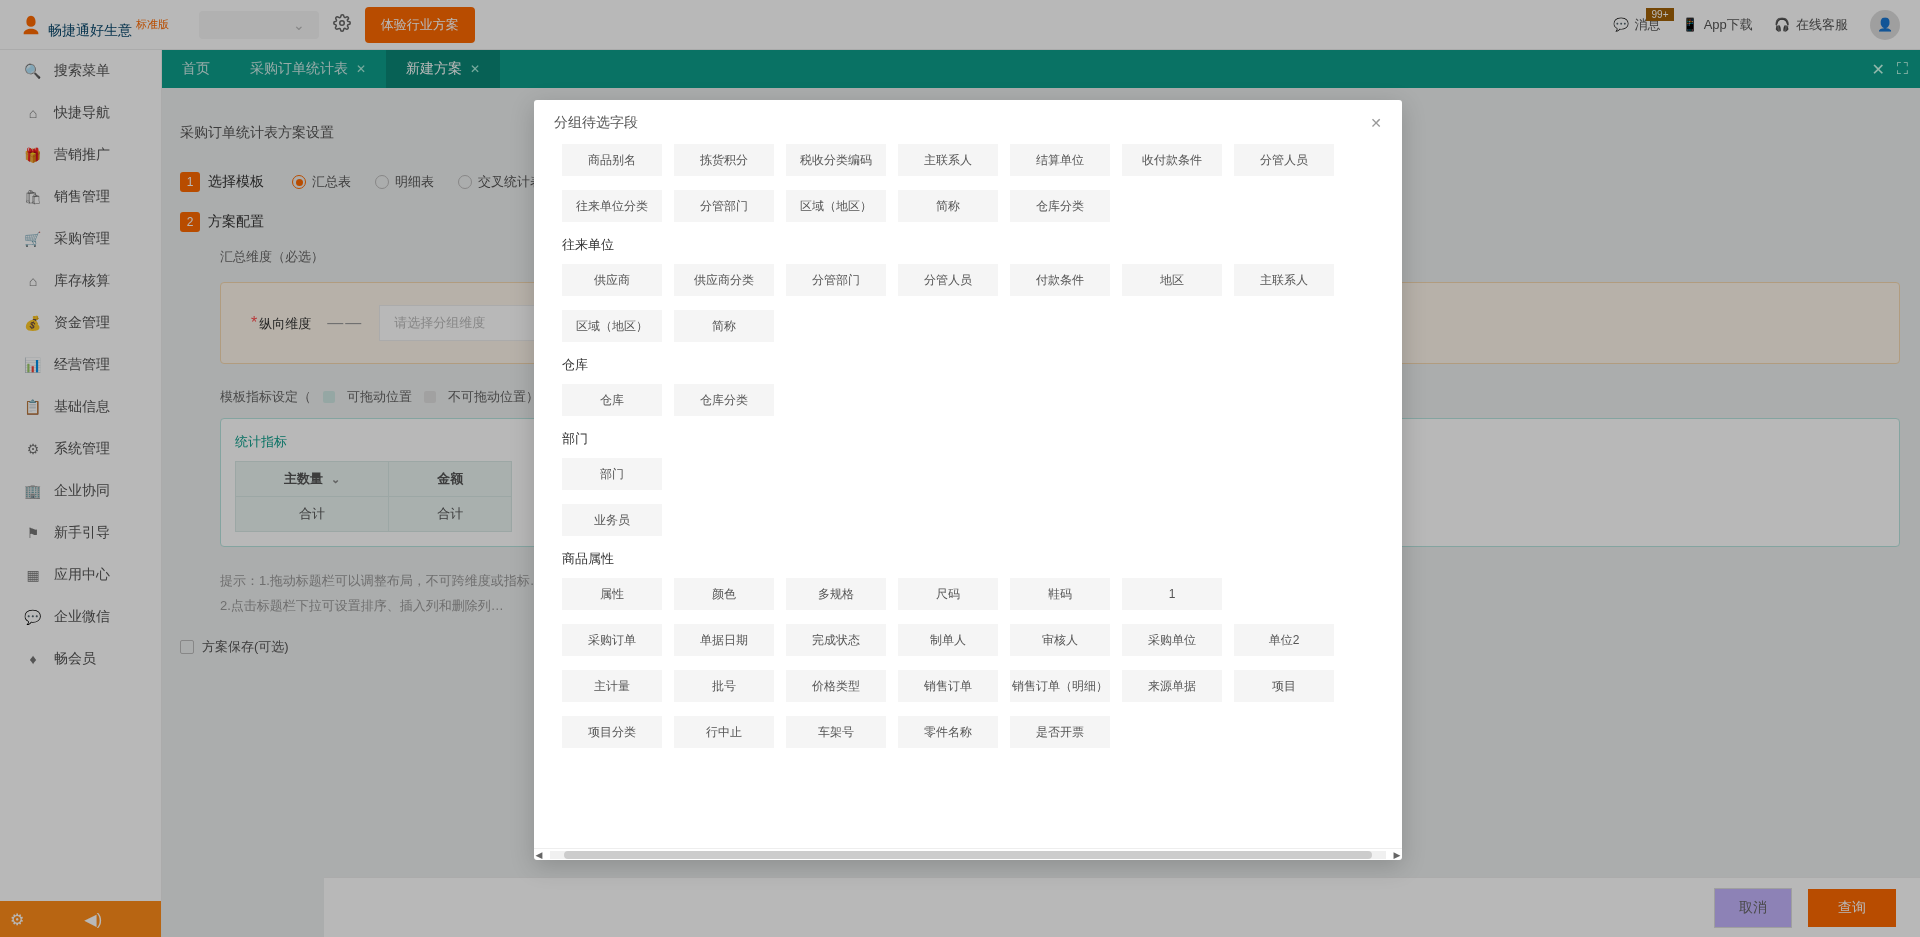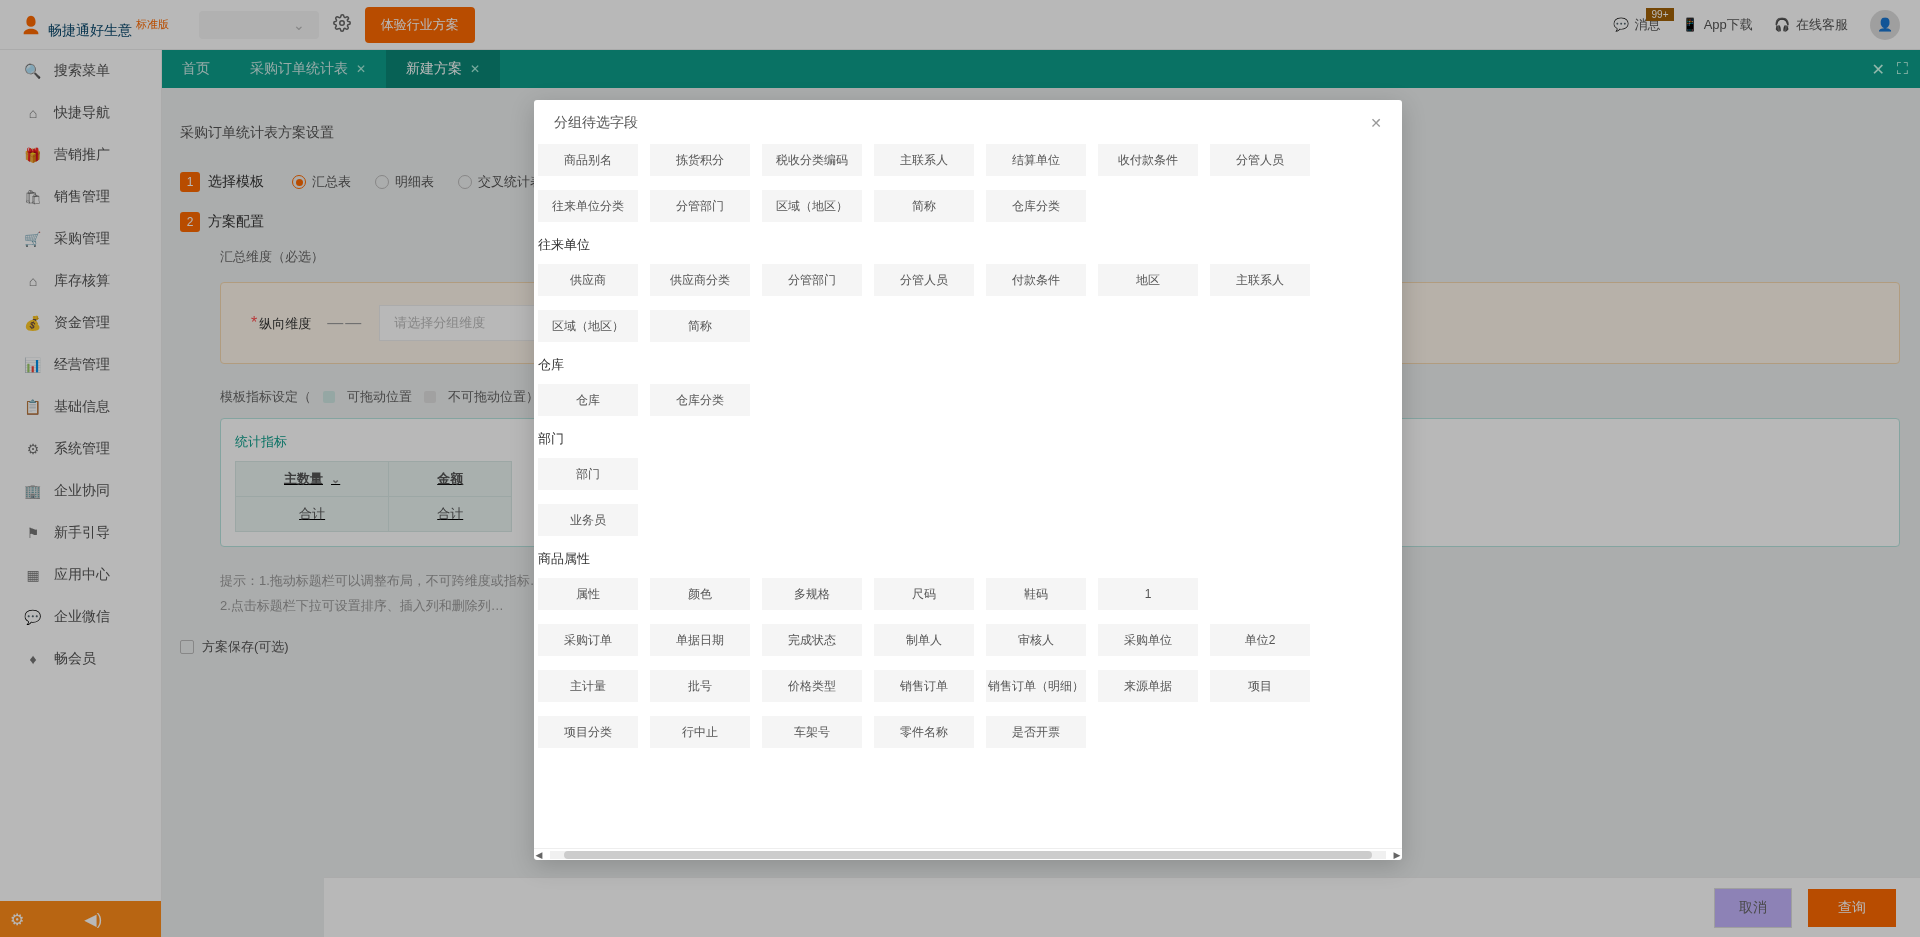--- a/index.html
+++ b/index.html
@@ -53,39 +53,39 @@
 .sub-label { font-size: 13px; color: #666; }
 .dim-box { margin-top: 16px; background: #fef6eb; border: 1px solid #f5d9b0; border-radius: 4px; padding: 22px 30px; display: flex; align-items: center; gap: 16px; width: 1680px; }
 .req-star { color: #ff4d4f; margin-right: 2px; }
 .dim-label { font-size: 13px; color: #333; }
 .dash { color: #999; letter-spacing: 2px; }
 .dim-input { background: #fff; border: 1px solid #eee; padding: 8px 14px; font-size: 13px; color: #bbb; width: 280px; }
 .tpl-hint { margin-top: 24px; font-size: 13px; color: #666; display: flex; align-items: center; gap: 12px; }
 .legend-dot { display: inline-block; width: 12px; height: 12px; border-radius: 2px; }
 .table-wrap { margin-top: 12px; border: 1px solid #b8e3de; border-radius: 4px; padding: 14px; width: 1680px; background: #fff; }
 .stat-title { color: #0d9e8b; font-size: 13px; font-weight: 500; }
-.mini-table { margin-top: 10px; border-collapse: collapse; text-decoration: underline; }
+.mini-table { margin-top: 10px; border-collapse: collapse; }
 .mini-table th, .mini-table td { border: 1px solid #d9e8e5; padding: 8px 48px; font-size: 13px; color: #555; text-align: center; background: #eaf4f2; }
 .th-drop { color: #888; margin-left: 8px; font-size: 11px; }
 .hints { margin-top: 22px; font-size: 13px; color: #999; line-height: 1.9; }
 .save-row { margin-top: 20px; display: flex; align-items: center; gap: 8px; font-size: 13px; color: #555; }
 .checkbox { width: 14px; height: 14px; border: 1px solid #bbb; border-radius: 2px; }
 
 .footer-bar { position: absolute; bottom: 0; right: 0; left: 162px; height: 60px; background: #fff; border-top: 1px solid #eee; display: flex; align-items: center; justify-content: flex-end; gap: 16px; padding: 0 24px; }
 .btn-cancel { padding: 10px 24px; background: #c4b5fd; border: 1px solid #ddd; font-size: 14px; color: #666; cursor: pointer; }
 .btn-query { padding: 10px 30px; background: #ff6a00; border: none; color: #fff; font-size: 14px; cursor: pointer; }
 
 
 .mask { position: absolute; inset: 0; background: rgba(0,0,0,0.28); }
 
 
 .modal { position: absolute; left: 534px; top: 100px; width: 868px; height: 760px; background: #fff; border-radius: 3px; box-shadow: 0 6px 24px rgba(0,0,0,0.18); display: flex; flex-direction: column; }
 .modal-header { display: flex; align-items: center; justify-content: space-between; padding: 14px 20px 12px; font-size: 14px; color: #555; }
 .modal-close { cursor: pointer; color: #999; font-size: 14px; }
-.modal-body { flex: 1; overflow-y: auto; padding: 0 20px 14px 4px; margin-right:4px; }
+.modal-body { flex: 1; overflow-y: auto; padding: 0 20px 14px 28px; margin-right:4px; }
 .modal-body::-webkit-scrollbar { width: 8px; }
 .modal-body::-webkit-scrollbar-thumb { background: #ccc; border-radius: 4px; }
 .group { margin-top: 14px; }
 .group:first-child { margin-top: 0; }
 .group-title { font-size: 13px; color: #333; margin-bottom: 10px; }
 .field-row { display: flex; flex-wrap: wrap; gap: 12px; }
 .field-chip { width: 100px; height: 32px; background: #f5f5f5; display: flex; align-items: center; justify-content: center; font-size: 12px; color: #555; cursor: pointer; }
 
 .modal-body { scroll-behavior: auto; }
 .hscroll { height: 12px; border-top: 1px solid #eee; display:flex; align-items:center; }

